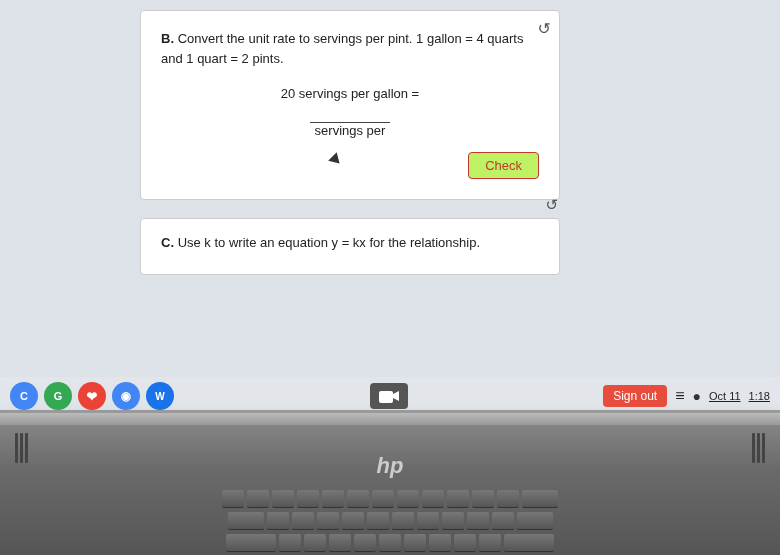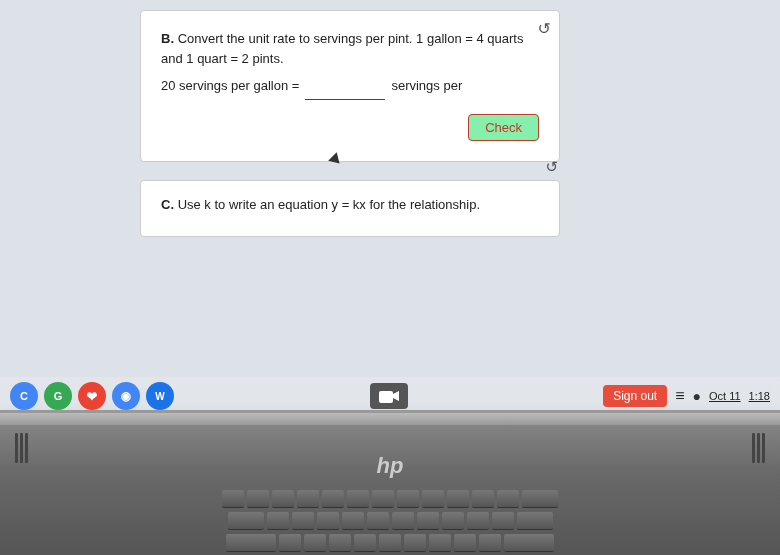--- a/index.html
+++ b/index.html
@@ -41,46 +41,48 @@
       padding: 18px 20px 20px 20px;
       margin-bottom: 18px;
       position: relative;
       width: 420px;
     }
 
     .question-text {
       font-size: 13px;
       color: #222;
       line-height: 1.5;
-      margin-bottom: 10px;
+      margin-bottom: 18px;
     }
 
     .math-row {
       display: flex;
+      align-items: center;
       font-size: 13px;
       color: #222;
       margin-bottom: 10px;
+      flex-direction: column;
     }
 
     .math-input {
       border: none;
       border-bottom: 1px solid #444;
       width: 80px;
       height: 22px;
       margin: 0 6px;
       outline: none;
       font-size: 13px;
       background: transparent;
     }
 
     .check-btn {
       display: block;
       margin: 14px 0 0 auto;
       padding: 5px 16px;
-      background: #86efac;
+      background: #bef264;
       border: 1.5px solid #c0392b;
       color: #c0392b;
       border-radius: 4px;
       font-size: 13px;
       cursor: pointer;
       width: fit-content;
     }
 
     
     .refresh-icon-top {

